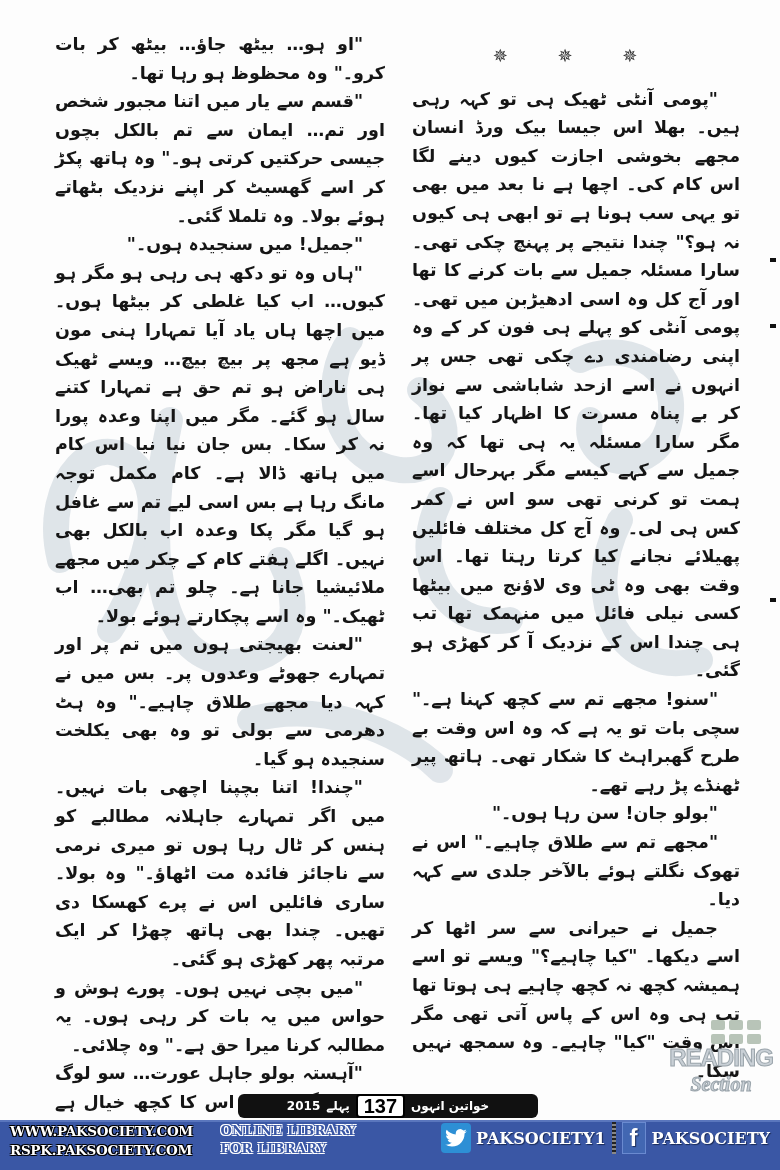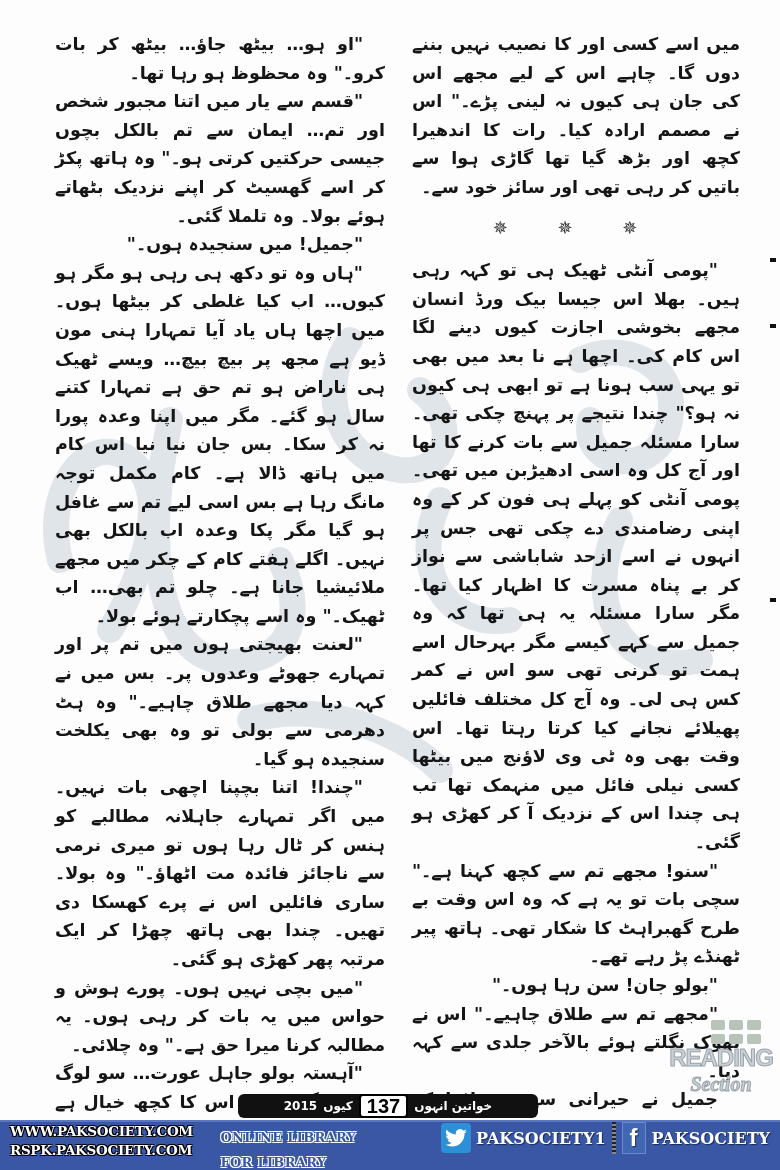--- a/index.html
+++ b/index.html
@@ -36,21 +36,21 @@
     
     .page-strip { position: absolute; left: 238px; top: 1094px; width: 300px; height: 24px; background: #111; direction: ltr; display: flex; align-items: center; justify-content: center; gap: 6px; border-radius: 6px; }
     .strip-text { color: #fff; font-size: 12px; font-weight: bold; }
     .page-number { background: #fff; color: #000; font-family: "Liberation Sans", sans-serif; font-weight: bold; font-size: 20px; padding: 0 6px; border: 2px solid #000; border-radius: 4px; line-height: 20px; text-align: right; }
 
     
     .footer { position: absolute; left: 0; top: 1120px; width: 780px; height: 53px; background: #3a57a5; border-top: 2px solid #5a76bd; display: flex; align-items: flex-start; padding: 0 10px; font-family: "DejaVu Serif", serif; }
     .footer-urls { display: flex; flex-direction: column; width: 228px; }
     .footer-url { color: #ffffff; font-weight: bold; font-size: 13.5px; line-height: 19px; text-shadow: 1px 1px 0 #000, -1px -1px 0 #000, 1px -1px 0 #000, -1px 1px 0 #000; text-decoration: none; letter-spacing: -0.3px; }
     .footer-lib { display: flex; flex-direction: column; width: 175px; align-items: flex-start; }
-    .lib-line { color: #3a57a5; font-weight: bold; font-size: 13px; line-height: 18px; text-shadow: 1px 1px 0 #fff, -1px -1px 0 #fff, 1px -1px 0 #fff, -1px 1px 0 #fff; letter-spacing: 0.3px; margin-top: 7px; }
+    .lib-line { color: #3a57a5; font-weight: bold; font-size: 13px; line-height: 18px; text-shadow: 1px 1px 0 #fff, -1px -1px 0 #fff, 1px -1px 0 #fff, -1px 1px 0 #fff; letter-spacing: 0.3px; }
     .footer-social { display: flex; align-items: center; margin-left: 17px; gap: 6px; padding-left: 42px; }
     .social-link { display: flex; align-items: center; color: #fff; font-weight: bold; font-size: 16px; text-decoration: none; text-shadow: 1px 1px 1px #1a2a55; }
     .tw-icon { width: 30px; height: 30px; background: #2d8fd5; border-radius: 4px; display: flex; align-items: center; justify-content: center; margin-right: 5px; }
     .fb-icon { width: 24px; height: 32px; background: #4267b2; border: 1px solid #6a8ad0; display: flex; align-items: center; justify-content: center; margin-right: 6px; color: #fff; font-family: "Liberation Sans", sans-serif; font-weight: bold; font-size: 24px; }
     .sep { width: 4px; height: 32px; background: repeating-linear-gradient(#222 0 2px, #888 2px 4px); }
 
     .edge-mark { position: absolute; left: 770px; width: 6px; height: 4px; background: #111; transform: skewX(-30px); }
   </style>
 </head>
 <body>
@@ -65,21 +65,20 @@
         <path d="M330 40 C 300 80, 310 160, 380 170 C 430 175, 440 120, 400 90"></path>
         <path d="M420 200 C 390 260, 420 330, 490 320"></path>
         <path d="M560 60 C 600 40, 660 60, 650 120 C 640 180, 560 170, 570 120"></path>
         <path d="M600 220 C 560 300, 600 380, 680 360"></path>
         <path d="M230 420 C 300 400, 380 430, 420 470"></path>
       </g>
     </svg>
   </div>
 
   <div class="column col-right">
-    <p class="para">میں اسے کسی اور کا نصیب نہیں بننے دوں گا۔ چاہے اس کے لیے مجھے اس کی جان ہی کیوں نہ لینی پڑے۔" اس نے مصمم ارادہ کیا۔ رات کا اندھیرا کچھ اور بڑھ گیا تھا گاڑی ہوا سے باتیں کر رہی تھی اور سائز خود سے۔</p>
     <div class="stars">✵ ✵ ✵</div>
     <p class="para indent">"پومی آنٹی ٹھیک ہی تو کہہ رہی ہیں۔ بھلا اس جیسا بیک ورڈ انسان مجھے بخوشی اجازت کیوں دینے لگا اس کام کی۔ اچھا ہے نا بعد میں بھی تو یہی سب ہونا ہے تو ابھی ہی کیوں نہ ہو؟" چندا نتیجے پر پہنچ چکی تھی۔ سارا مسئلہ جمیل سے بات کرنے کا تھا اور آج کل وہ اسی ادھیڑبن میں تھی۔ پومی آنٹی کو پہلے ہی فون کر کے وہ اپنی رضامندی دے چکی تھی جس پر انہوں نے اسے ازحد شاباشی سے نواز کر بے پناہ مسرت کا اظہار کیا تھا۔ مگر سارا مسئلہ یہ ہی تھا کہ وہ جمیل سے کہے کیسے مگر بہرحال اسے ہمت تو کرنی تھی سو اس نے کمر کس ہی لی۔ وہ آج کل مختلف فائلیں پھیلائے نجانے کیا کرتا رہتا تھا۔ اس وقت بھی وہ ٹی وی لاؤنج میں بیٹھا کسی نیلی فائل میں منہمک تھا تب ہی چندا اس کے نزدیک آ کر کھڑی ہو گئی۔</p>
     <p class="para indent">"سنو! مجھے تم سے کچھ کہنا ہے۔" سچی بات تو یہ ہے کہ وہ اس وقت بے طرح گھبراہٹ کا شکار تھی۔ ہاتھ پیر ٹھنڈے پڑ رہے تھے۔</p>
     <p class="para indent">"بولو جان! سن رہا ہوں۔"</p>
     <p class="para indent">"مجھے تم سے طلاق چاہیے۔" اس نے تھوک نگلتے ہوئے بالآخر جلدی سے کہہ دیا۔</p>
     <p class="para indent">جمیل نے حیرانی سے سر اٹھا کر اسے دیکھا۔ "کیا چاہیے؟" ویسے تو اسے ہمیشہ کچھ نہ کچھ چاہیے ہی ہوتا تھا تب ہی وہ اس کے پاس آتی تھی مگر اس وقت "کیا" چاہیے۔ وہ سمجھ نہیں سکا۔</p>
 
   </div>
 
   <div class="column col-left">
@@ -106,21 +105,21 @@
       <span></span>
         <span></span>
         <span></span>
     </div>
     <div class="reading-word">READING</div>
     <div class="section-word">Section</div>
   </div>
 
   <div class="page-strip">
     <span class="strip-text">2015</span>
-    <span class="strip-text">کیوں</span>
+    <span class="strip-text">پہلے</span>
     <span class="page-number">137</span>
     <span class="strip-text">خواتین انہوں</span>
   </div>
 </div>
 
 <div class="footer">
   <div class="footer-urls">
     <a class="footer-url">WWW.PAKSOCIETY.COM</a>
     <a class="footer-url">RSPK.PAKSOCIETY.COM</a>
   </div>

